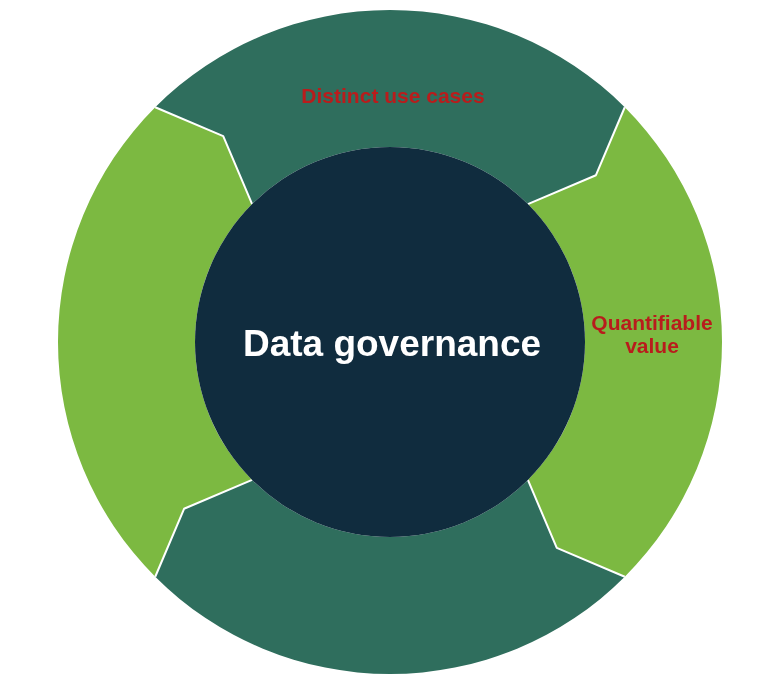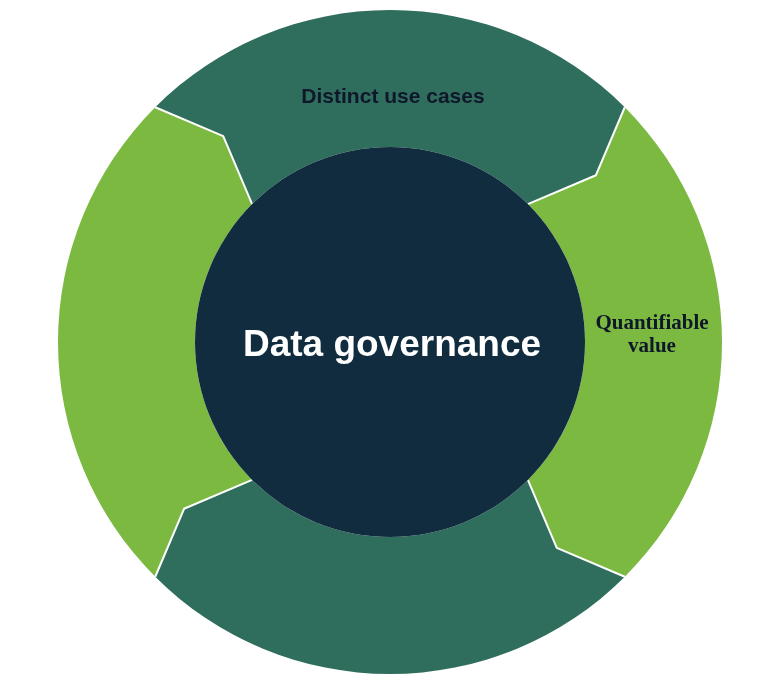--- a/index.html
+++ b/index.html
@@ -16,28 +16,28 @@
     overflow: hidden;
   }
   .stage svg {
     position: absolute;
     left: 0;
     top: 0;
   }
   .seg-label {
     position: absolute;
     transform: translate(-50%, -50%);
-    color: #0f172a;
+    color: #b91c1c;
     font-weight: bold;
     font-size: 21px;
     line-height: 1.1;
     text-align: center;
   }
   .label-top    { left: 393px; top: 96px;  white-space: nowrap; }
-  .label-right  { left: 652px; top: 334px; width: 160px; font-family: Liberation Serif, serif; }
+  .label-right  { left: 652px; top: 334px; width: 160px; }
   .label-bottom { left: 396px; top: 586px; width: 210px; }
   .label-left   { left: 129px; top: 331px; width: 120px; }
   .center-label {
     position: absolute;
     left: 392px;
     top: 344px;
     transform: translate(-50%, -50%);
     color: #ffffff;
     font-weight: bold;
     font-size: 37px;

